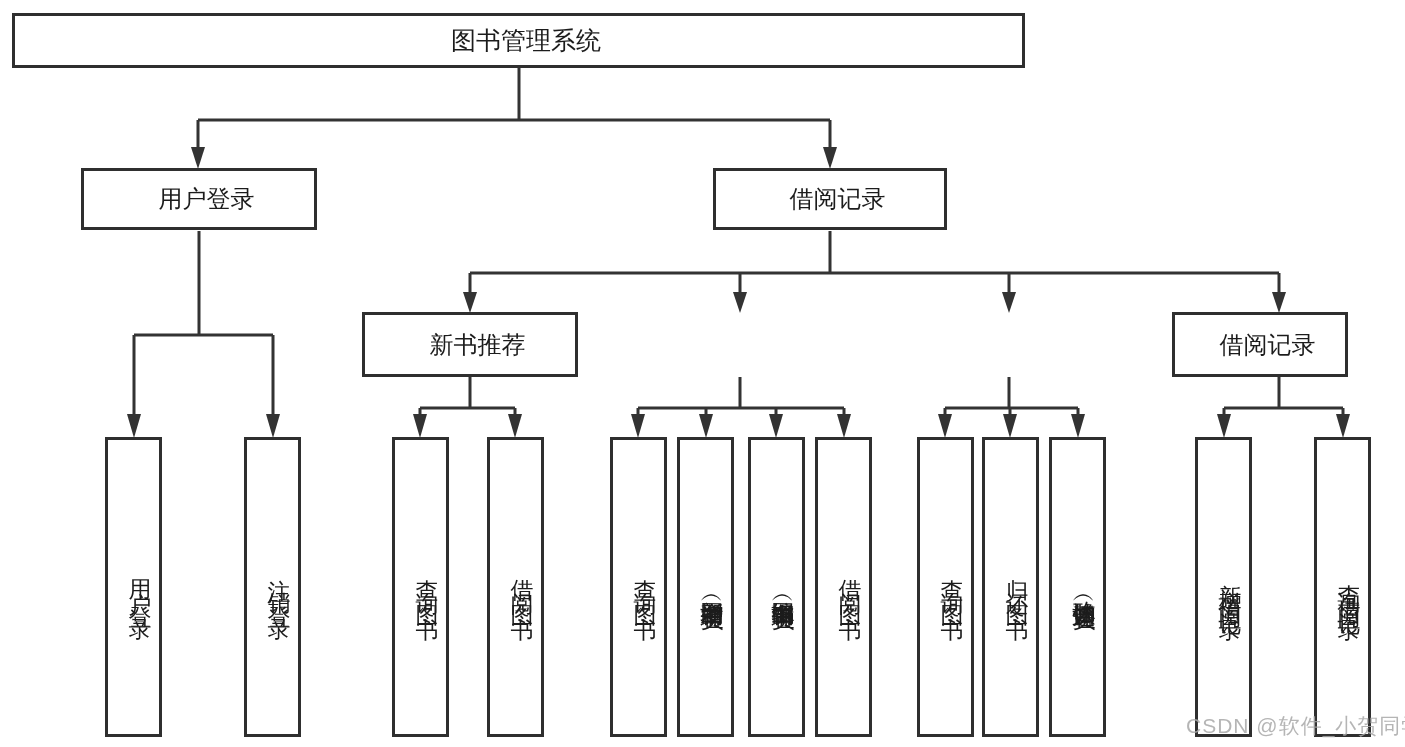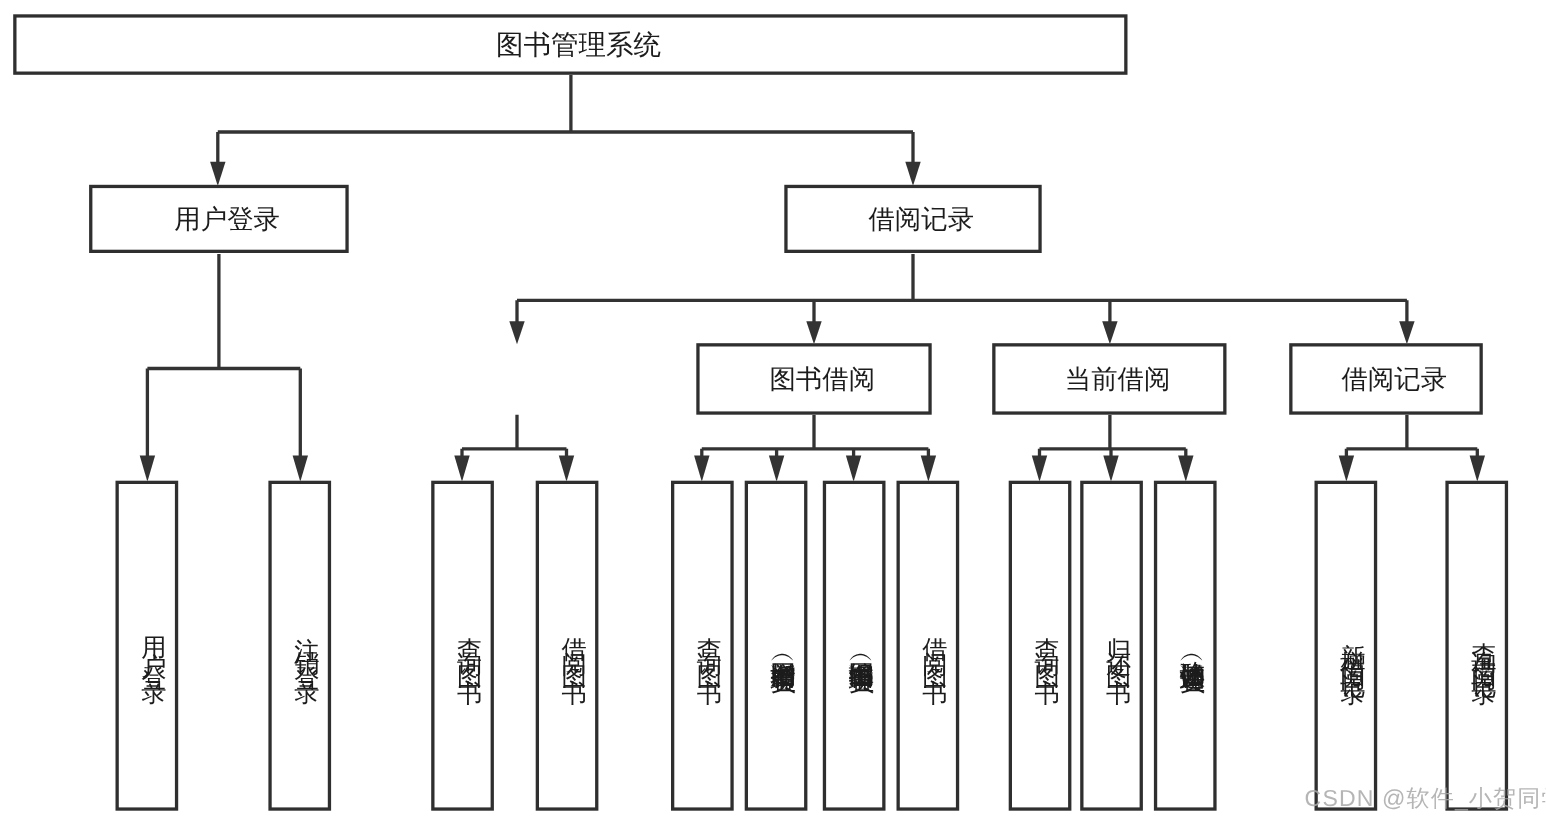--- a/index.html
+++ b/index.html
@@ -109,22 +109,21 @@
       <polygon points="1217,414 1231,414 1224,438"></polygon>
       <polygon points="1336,414 1350,414 1343,438"></polygon>
     </g>
   </svg>
 
   <div class="box root">图书管理系统</div>
 
   <div class="box lvl2" style="left:81px;width:236px">用户登录</div>
   <div class="box lvl2" style="left:713px;width:234px">借阅记录</div>
 
-  <div class="box lvl3" style="left:633px;width:214px">图书借阅</div>
-  <div class="box lvl3" style="left:902px;width:213px">当前借阅</div>
+  <div class="box lvl3" style="left:362px;width:216px">新书推荐</div>
   <div class="box lvl3" style="left:1172px;width:176px">借阅记录</div>
 
   <div class="box leaf" style="left:105px">
     <span class="vtext sp4">用户登录</span>
   </div>
   <div class="box leaf" style="left:244px">
     <span class="vtext sp4">注销登录</span>
   </div>
 
   <div class="box leaf" style="left:392px">

